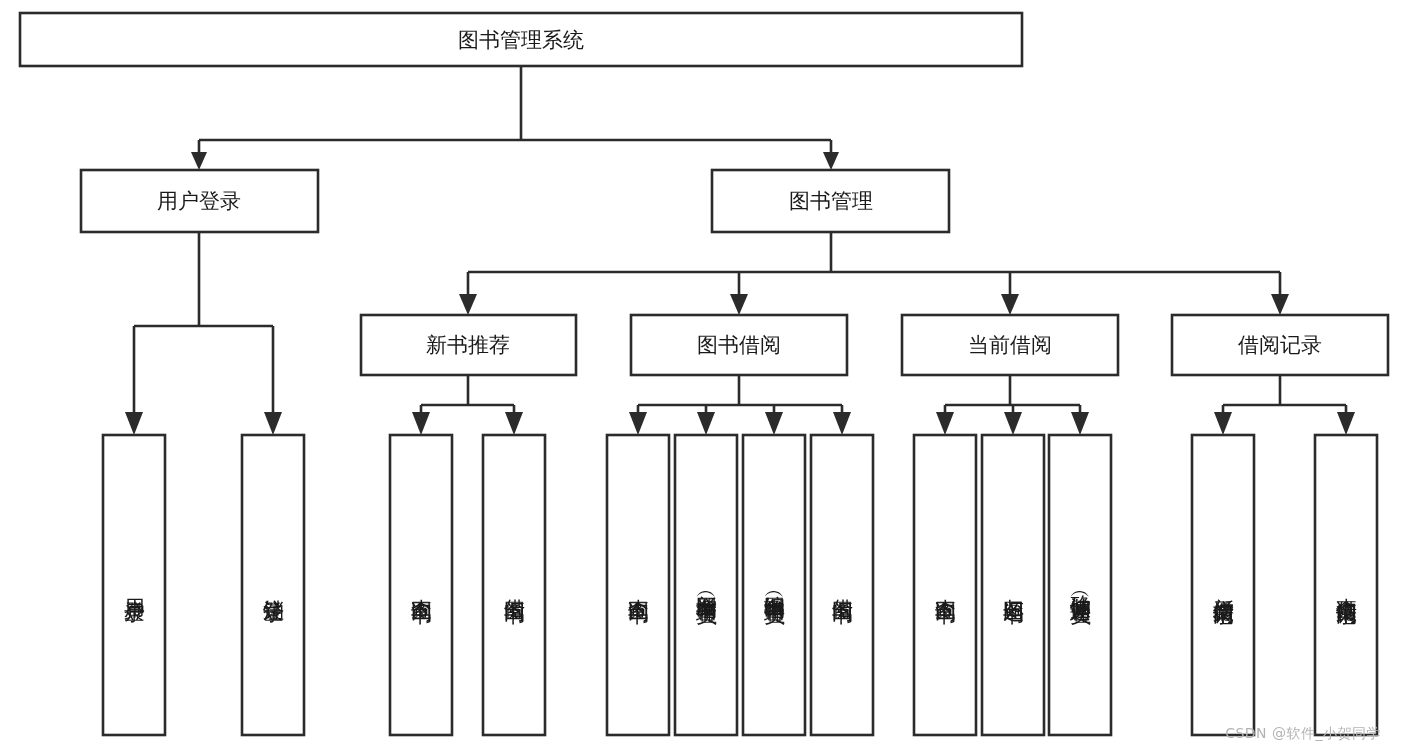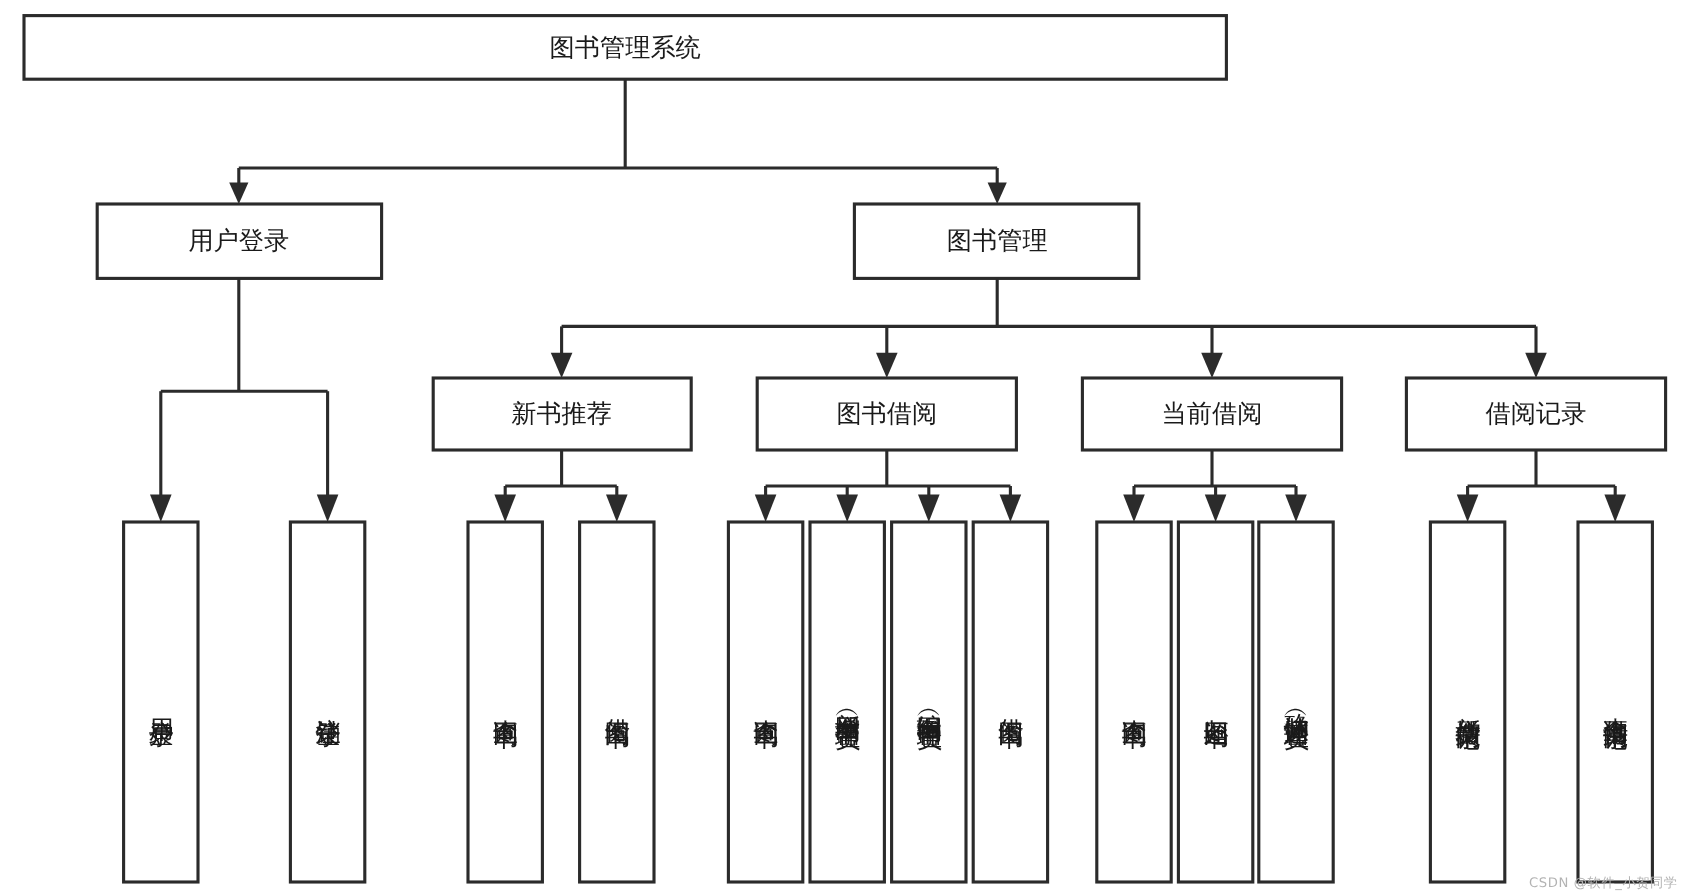--- a/index.html
+++ b/index.html
@@ -59,24 +59,24 @@
     font-family: "DejaVu Sans", "Liberation Sans", sans-serif;
     font-size: 21px;
     line-height: 1.18;
     letter-spacing: 1.5px;
     color: #1a1a1a;
     white-space: nowrap;
     pointer-events: none;
   }
   #watermark {
     position: absolute;
-    right: 7px;
+    right: 24px;
     bottom: 4px;
     font-family: "DejaVu Sans", "Liberation Sans", sans-serif;
-    font-size: 11px;
+    font-size: 14px;
     color: #b3b3b3;
     letter-spacing: 0.5px;
     white-space: nowrap;
   }
 </style>
 </head>
 <body>
 
 <div id="diagram-root">
 

